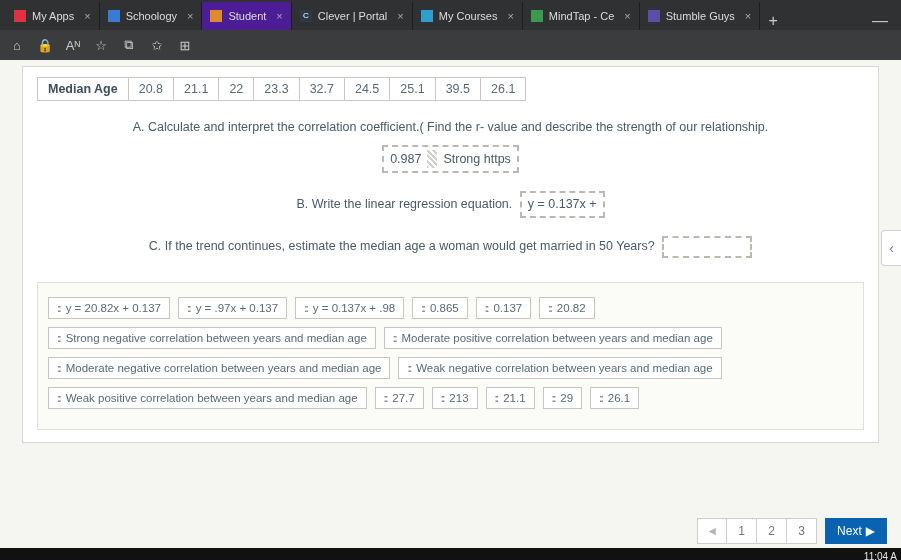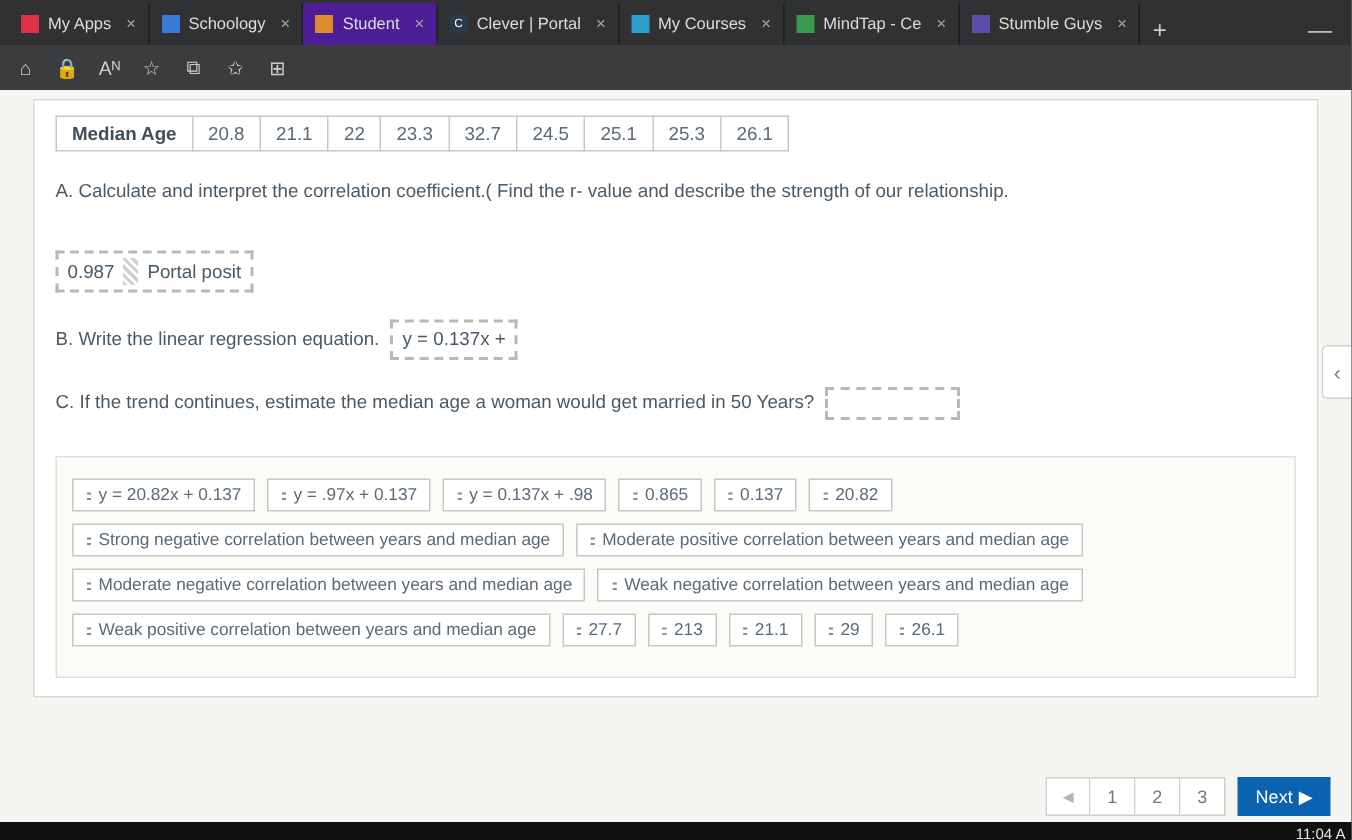--- a/index.html
+++ b/index.html
@@ -11,31 +11,31 @@
   .tab .favicon { width:12px; height:12px; display:inline-block; }
   .tab .close { font-size:11px; color:#aaa; margin-left:4px; }
   .newtab { width:26px; text-align:center; color:#ccc; font-size:16px; cursor:pointer; }
   .min { margin-left:auto; width:30px; text-align:center; color:#ccc; font-size:16px; }
   .addrbar { display:flex; align-items:center; height:30px; padding:0 8px; gap:10px; font-size:11px; color:#bbb; background:#3a3c3e; }
   .addrbar .url { flex:1; white-space:nowrap; overflow:hidden; }
   .addrbar .url .host { color:#eee; }
   .addr-icon { width:18px; height:18px; display:flex; align-items:center; justify-content:center; color:#ccc; font-size:13px; }
 
   .page { position:relative; width:100%; height:calc(560px - 60px - 12px); background:#f5f5f2; color:#4a5a67; overflow:hidden; padding:6px 22px 0 22px; }
-  .card { background:#fff; border:1px solid #d9d9d4; padding:10px 14px 12px 14px; }
+  .card { background:#fff; border:1px solid #d9d9d4; padding:10px 14px 12px 14px;text-align:center; }
 
   table.data { border-collapse:collapse; }
   table.data td, table.data th { border:1px solid #c9c9c4; padding:4px 10px; font-size:12.5px; color:#5a6a77; }
   table.data th { font-weight:600; color:#3e4e5b; background:#fff; }
 
   .q { font-size:12.5px; color:#4a5a67; margin-top:18px; line-height:1.4; }
   .dashedbox { display:inline-flex; align-items:center; border:2px dashed #b9b9b4; background:#fff; padding:3px 6px; font-size:12.5px; color:#4a5a67; vertical-align:middle; }
   .grip { width:10px; align-self:stretch; background:repeating-linear-gradient(45deg,#d0d0cc 0 2px,#fff 2px 4px); margin:0 6px; }
   .ansrow { margin-top:8px; }
-  .ansrow .dashedbox { height:28px;margin-top:22px; }
+  .ansrow .dashedbox { height:28px; }
   .empty { width:90px; height:22px; }
 
   .bank { margin-top:24px; background:#fbfbf8; border:1px solid #e1e1dc; padding:14px 10px 12px 10px; }
   .bank .row { display:flex; flex-wrap:wrap; gap:8px; margin-bottom:8px; }
   .chip { border:1px solid #c7c7c2; background:#fff; padding:4px 8px; font-size:11.5px; color:#5a6a77; display:flex; align-items:center; gap:6px; cursor:grab; }
   .chip .h { font-weight:bold; color:#8a8a85; letter-spacing:-2px; font-size:10px; }
 
   .side-tab { position:absolute; right:0; top:170px; width:20px; height:36px; background:#fff; border:1px solid #d0d0cc; border-right:none; border-radius:4px 0 0 4px; display:flex; align-items:center; justify-content:center; color:#6a7a87; font-size:14px; cursor:pointer; }
 
   .pager { position:absolute; right:14px; bottom:4px; display:flex; align-items:center; gap:0; }
@@ -112,32 +112,32 @@
       <tbody>
           <tr>
         <th>Median Age</th>
         <td>20.8</td>
         <td>21.1</td>
         <td>22</td>
         <td>23.3</td>
         <td>32.7</td>
         <td>24.5</td>
         <td>25.1</td>
-        <td>25.3</td>
+        <td>39.5</td>
         <td>26.1</td>
       </tr>
     </tbody>
       </table>
 
     <div class="q">A. Calculate and interpret the correlation coefficient.( Find the r- value and describe the strength of our relationship.</div>
     <div class="ansrow">
       <span class="dashedbox">
         <span>0.987</span>
         <span class="grip"></span>
-        <span>Portal posit</span>
+        <span>Strong https</span>
       </span>
     </div>
 
     <div class="q">
       <span>B. Write the linear regression equation.</span>
       <span class="dashedbox" style="margin-left:4px;">
         <span>y = 0.137x +</span>
       </span>
     </div>
 

